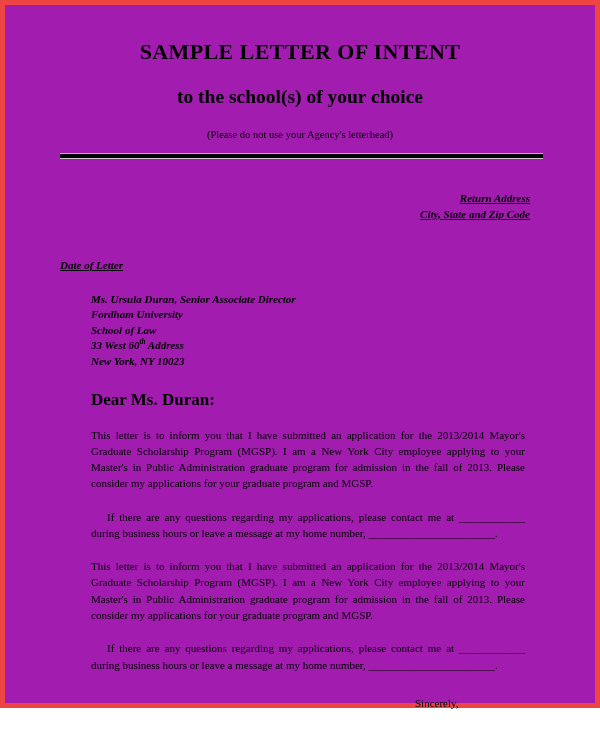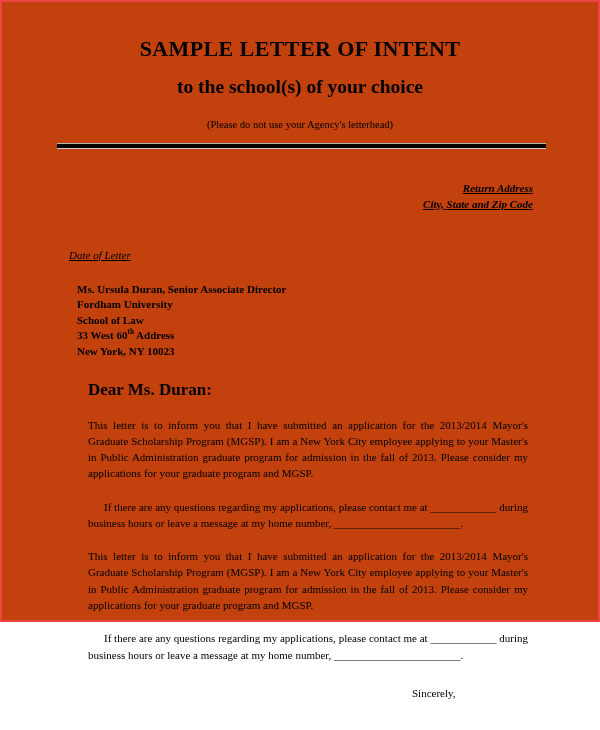--- a/index.html
+++ b/index.html
@@ -11,42 +11,42 @@
     width: 600px;
     height: 730px;
     font-family: "Liberation Serif", "DejaVu Serif", serif;
     color: #000000;
     overflow: hidden;
   }
 
   #page {
     position: relative;
     width: 600px;
-    height: 622px;
+    height: 708px;
     box-sizing: border-box;
-    background: #c2410c;
-    border: 2px solid #ef4444;
+    background: #a21caf;
+    border: 5px solid #ef4444;
   }
 
   
   .header {
     padding-top: 34px;
     text-align: center;
   }
   .title-main {
     font-size: 22px;
     font-weight: bold;
     letter-spacing: 0.4px;
     line-height: 1.18;
   }
   .title-sub {
     font-size: 19.5px;
     font-weight: bold;
     line-height: 1.25;
-    margin-top: 13px;
+    margin-top: 20px;
   }
   .title-note {
     font-size: 10.5px;
     font-weight: normal;
     margin-top: 20px;
   }
 
   .rule {
     margin: 13px 52px 0 55px;
     height: 4px;
@@ -70,33 +70,34 @@
     font-style: italic;
     line-height: 1.42;
   }
   .return-block span {
     text-decoration: underline;
     display: inline-block;
   }
 
   .date-line {
     margin-top: 36px;
-    margin-left: 12px;
+    margin-left: 0px;
     font-size: 11px;
-    font-weight: normal;
+    font-weight: bold;
     font-style: italic;
   }
   .date-line span { text-decoration: underline; }
 
   .recipient {
     margin-top: 21px;
-    margin-left: 20px;
+    margin-left: 31px;
     font-size: 11px;
     font-weight: bold;
     line-height: 1.42;
+    font-style: italic;
   }
   .recipient div { white-space: nowrap; }
   .recipient sup {
     font-size: 7.2px;
     vertical-align: super;
     line-height: 0;
   }
 
   .salutation {
     margin-top: 20px;

